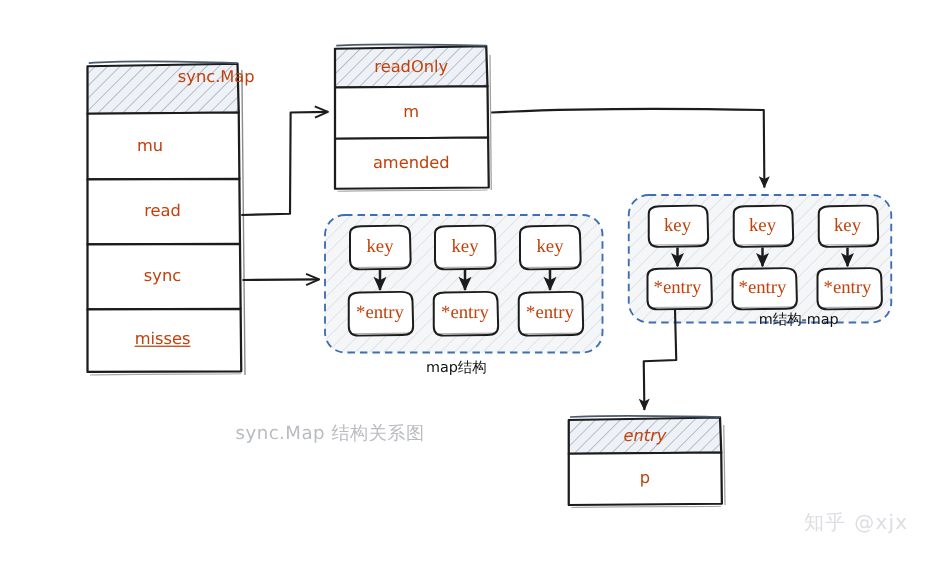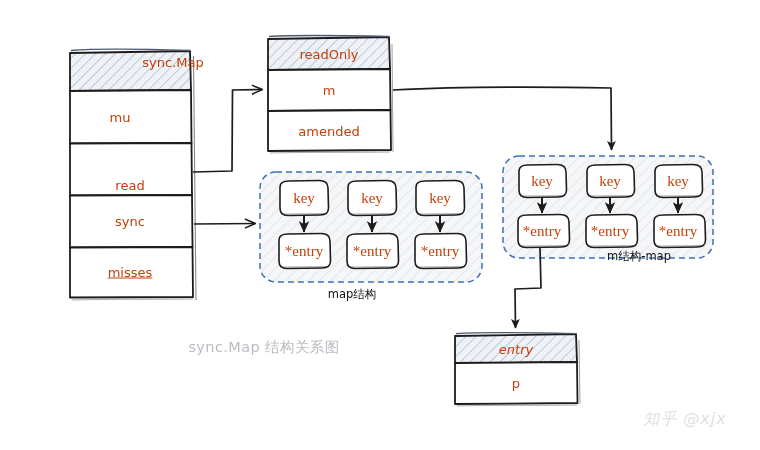--- a/index.html
+++ b/index.html
@@ -147,43 +147,43 @@
     <g>
       <path d="M393,90 C470,86 560,87 611,88 L611.5,150" fill="none" stroke="#1c1c1c" stroke-width="1.7" stroke-linejoin="round" marker-end="url(#arrow)"></path>
     </g>
     <g>
       <path d="M540,248 L541,288 L515,289 L515.5,328" fill="none" stroke="#1c1c1c" stroke-width="1.7" stroke-linejoin="round" marker-end="url(#arrow)"></path>
     </g>
   </svg>
 
   <div class="lbl struct-title ctr" style="left:130px;top:62px;margin-left:43px;">sync.Map</div>
   <div class="lbl struct-row ctr" style="left:120px;top:117px;">mu</div>
-  <div class="lbl struct-row ctr" style="left:130px;top:169px;margin-top:16px;">read</div>
+  <div class="lbl struct-row ctr" style="left:130px;top:169px;">read</div>
   <div class="lbl struct-row ctr" style="left:130px;top:221px;">sync</div>
   <div class="lbl struct-row ctr" style="left:130px;top:272px;text-decoration:underline;">misses</div>
 
   <div class="lbl struct-title ctr" style="left:329px;top:54px;">readOnly</div>
   <div class="lbl struct-row ctr" style="left:329px;top:90px;">m</div>
   <div class="lbl struct-row ctr" style="left:329px;top:131px;">amended</div>
 
   <div class="lbl struct-title ctr" style="left:516px;top:349px;font-style:italic;">entry</div>
   <div class="lbl struct-row ctr" style="left:516px;top:383px;">p</div>
 
   <div class="lbl node-lbl ctr" style="left:304px;top:198px;">key</div>
   <div class="lbl node-lbl ctr" style="left:372px;top:198px;">key</div>
   <div class="lbl node-lbl ctr" style="left:440px;top:198px;">key</div>
   <div class="lbl node-lbl ctr" style="left:304px;top:251px;">*entry</div>
   <div class="lbl node-lbl ctr" style="left:372px;top:251px;">*entry</div>
   <div class="lbl node-lbl ctr" style="left:440px;top:251px;">*entry</div>
-  <div class="lbl group-cap ctr" style="left:352px;top:294px;">map结构</div>
+  <div class="lbl group-cap ctr" style="left:365px;top:294px;">map结构</div>
 
   <div class="lbl node-lbl ctr" style="left:542px;top:181px;">key</div>
   <div class="lbl node-lbl ctr" style="left:610px;top:181px;">key</div>
   <div class="lbl node-lbl ctr" style="left:678px;top:181px;">key</div>
   <div class="lbl node-lbl ctr" style="left:542px;top:231px;">*entry</div>
   <div class="lbl node-lbl ctr" style="left:610px;top:231px;">*entry</div>
   <div class="lbl node-lbl ctr" style="left:678px;top:231px;">*entry</div>
   <div class="lbl group-cap ctr" style="left:639px;top:256px;">m结构-map</div>
 
   <div class="lbl diagram-title ctr" style="left:264px;top:347px;text-align:center;">sync.Map 结构关系图</div>
-  <div class="lbl watermark ctr" style="left:685px;top:419px;font-style:italic;">知乎 @xjx</div>
+  <div class="lbl watermark ctr" style="left:685px;top:419px;">知乎 @xjx</div>
 
 </div>
 
 </body></html>

